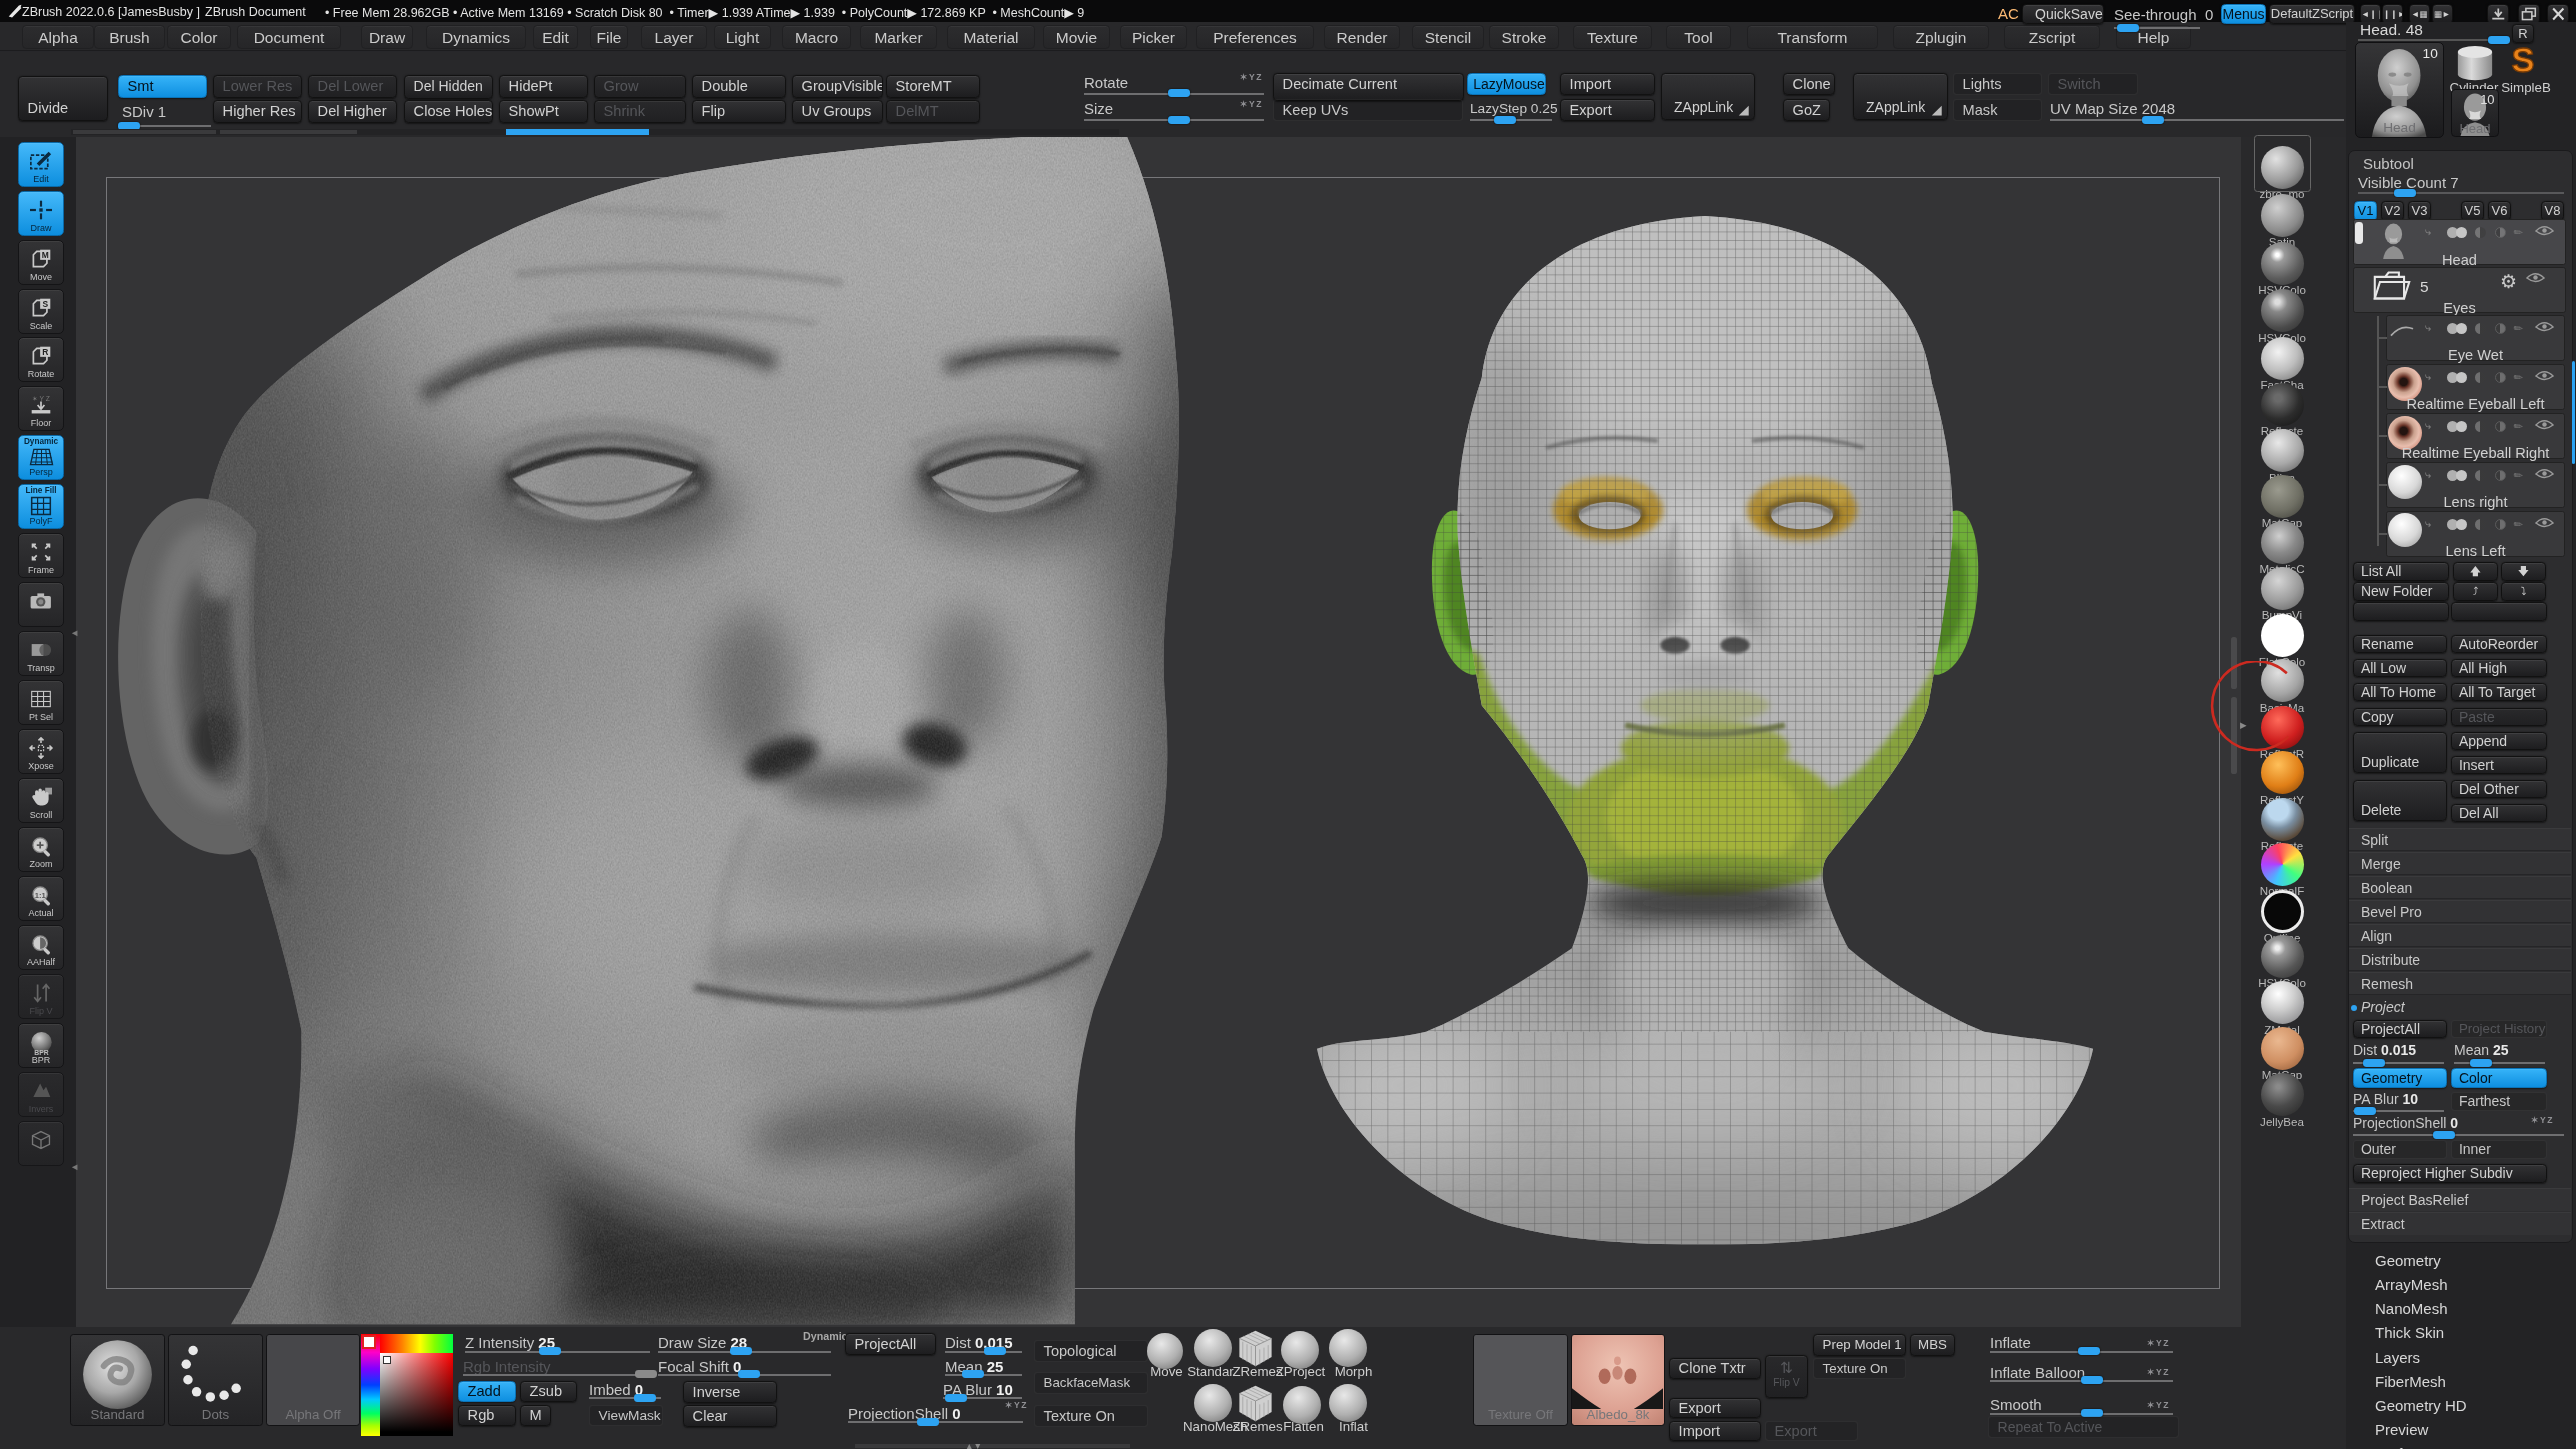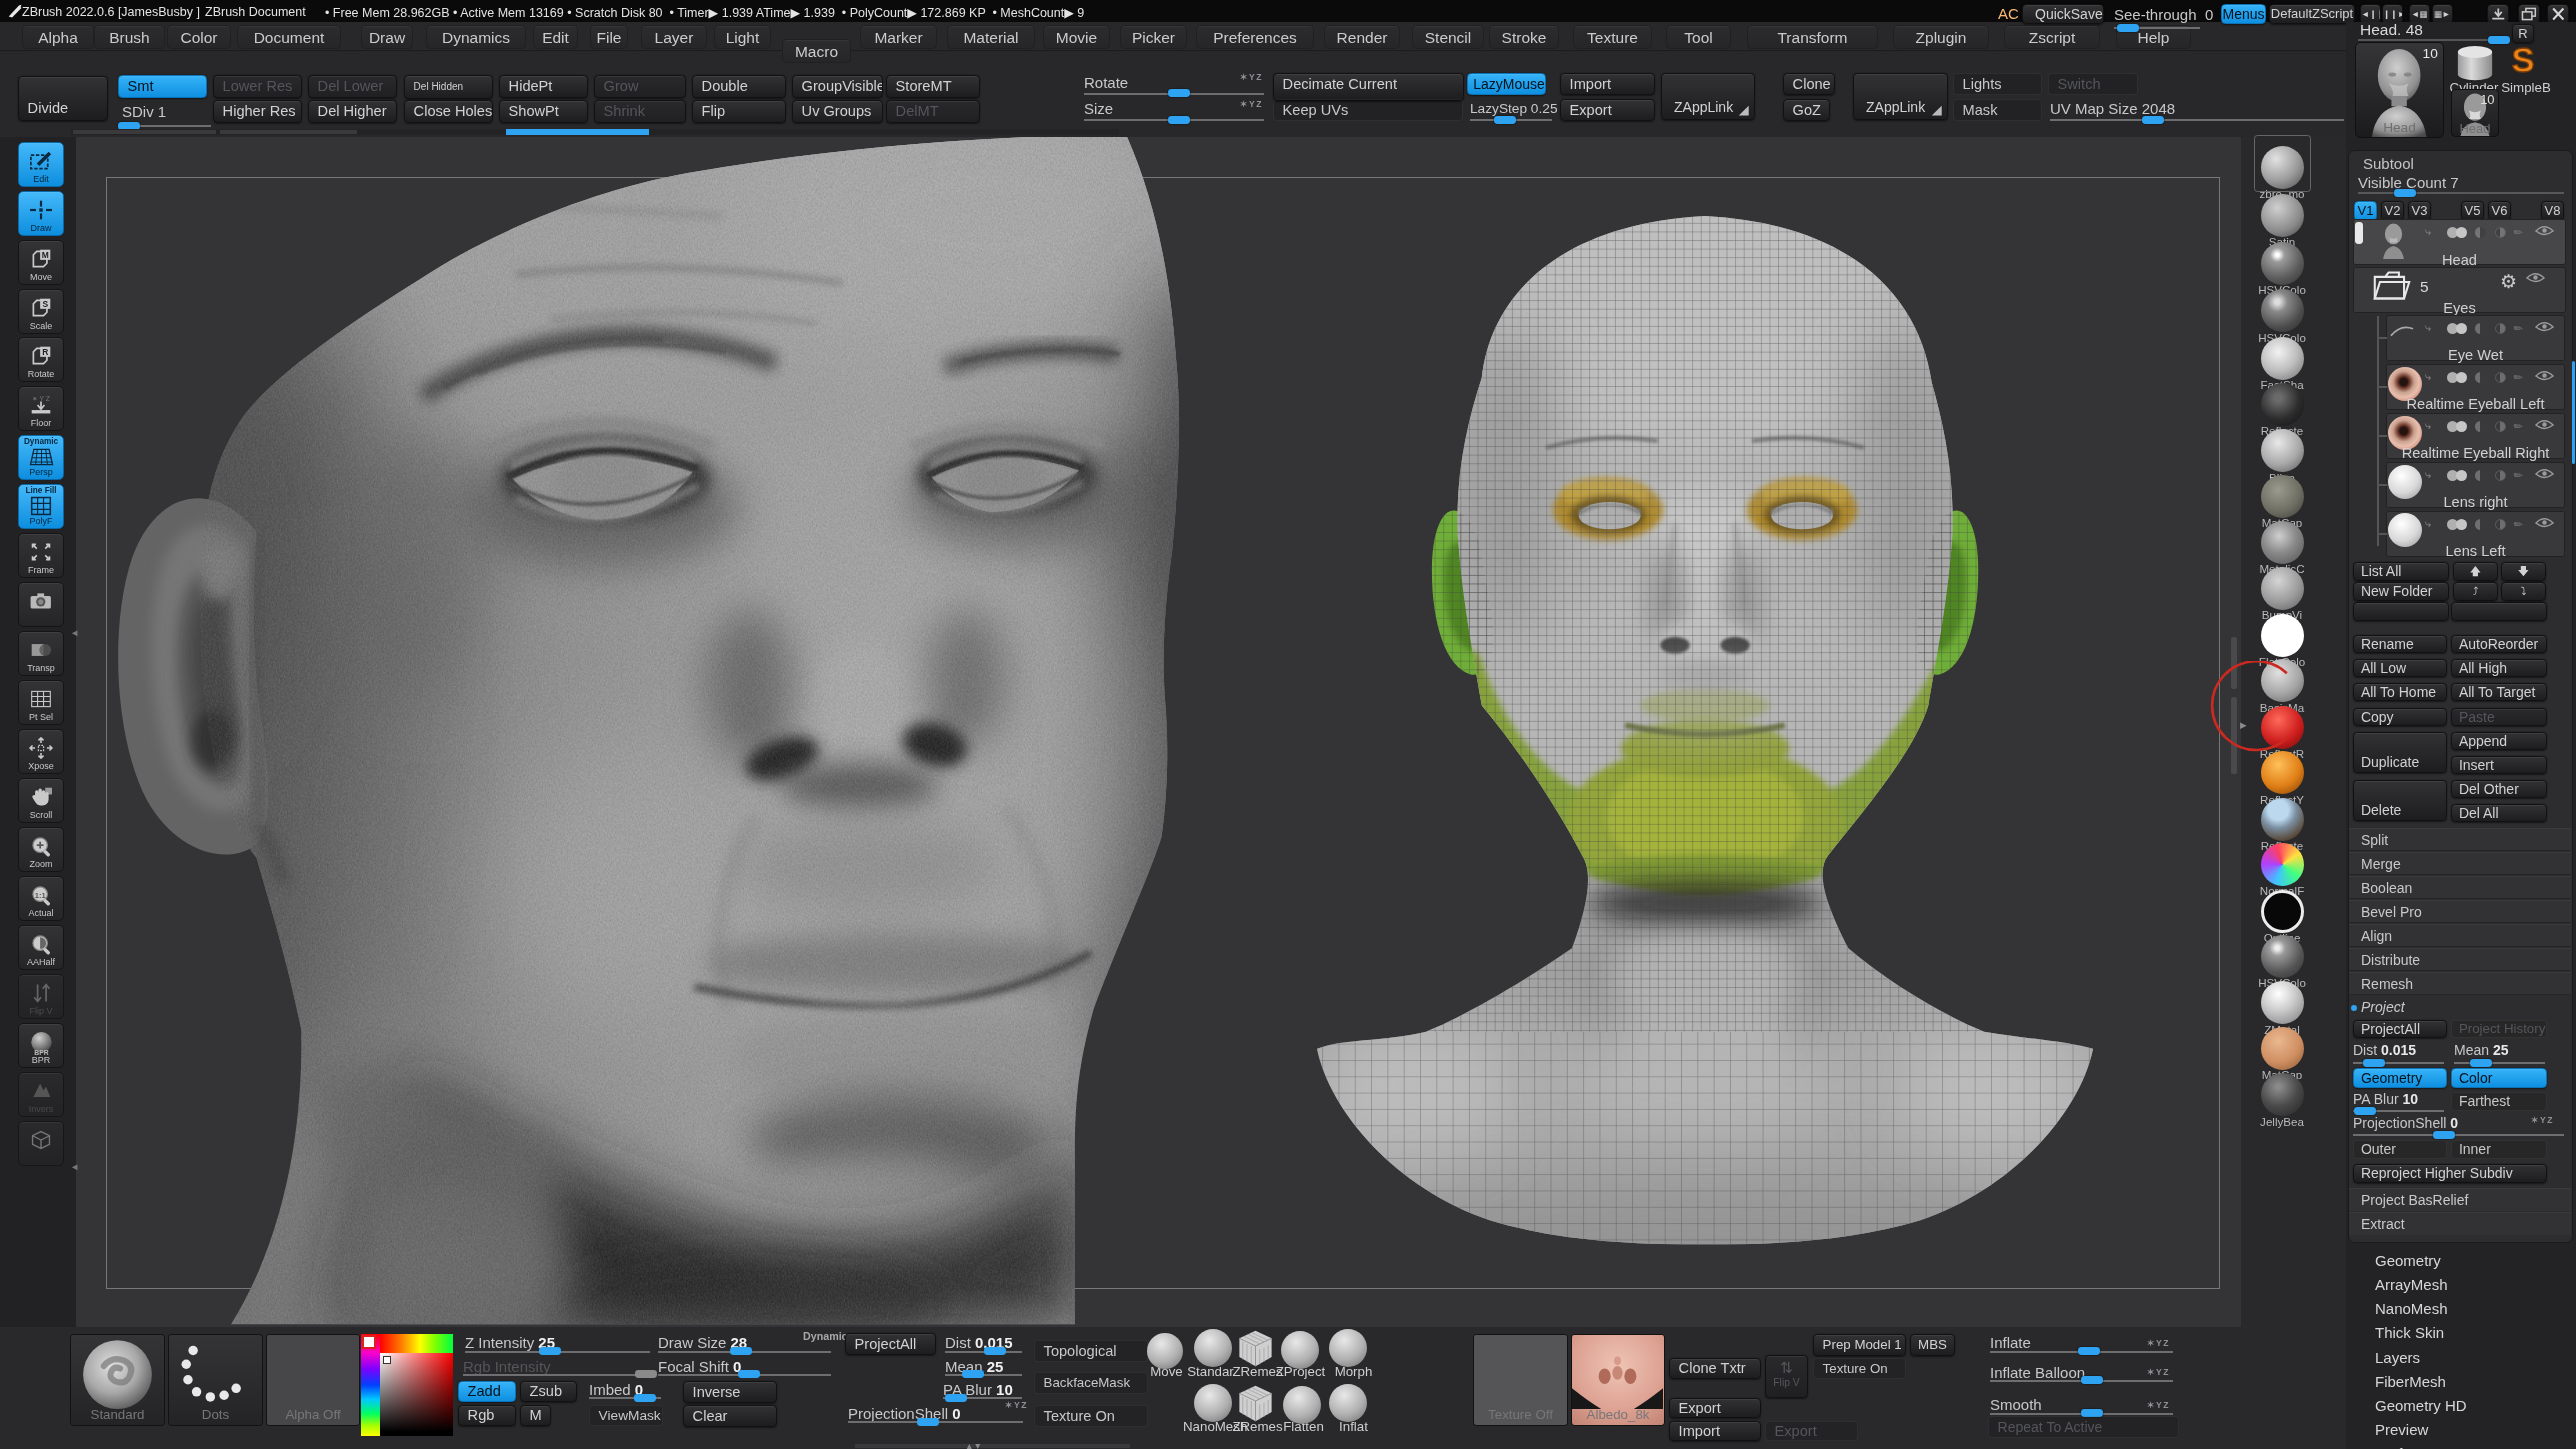--- a/index.html
+++ b/index.html
@@ -40,21 +40,21 @@
 <div class="abs" style="left:22px;top:25px;width:72px;height:24px;background:linear-gradient(#2c2c2e,#262628);border:0.9px solid #202022;border-radius:4.3px;box-shadow:0 0.9px 0 rgba(255,255,255,.05) inset;color:#cbcbcb;font-size:15.5px;text-align:center;line-height:23px;">Alpha</div>
 <div class="abs" style="left:94px;top:25px;width:71px;height:24px;background:linear-gradient(#2c2c2e,#262628);border:0.9px solid #202022;border-radius:4.3px;box-shadow:0 0.9px 0 rgba(255,255,255,.05) inset;color:#cbcbcb;font-size:15.5px;text-align:center;line-height:23px;">Brush</div>
 <div class="abs" style="left:167px;top:25px;width:64px;height:24px;background:linear-gradient(#2c2c2e,#262628);border:0.9px solid #202022;border-radius:4.3px;box-shadow:0 0.9px 0 rgba(255,255,255,.05) inset;color:#cbcbcb;font-size:15.5px;text-align:center;line-height:23px;">Color</div>
 <div class="abs" style="left:237px;top:25px;width:104px;height:24px;background:linear-gradient(#2c2c2e,#262628);border:0.9px solid #202022;border-radius:4.3px;box-shadow:0 0.9px 0 rgba(255,255,255,.05) inset;color:#cbcbcb;font-size:15.5px;text-align:center;line-height:23px;">Document</div>
 <div class="abs" style="left:361px;top:25px;width:52px;height:24px;background:linear-gradient(#2c2c2e,#262628);border:0.9px solid #202022;border-radius:4.3px;box-shadow:0 0.9px 0 rgba(255,255,255,.05) inset;color:#cbcbcb;font-size:15.5px;text-align:center;line-height:23px;">Draw</div>
 <div class="abs" style="left:426px;top:25px;width:100px;height:24px;background:linear-gradient(#2c2c2e,#262628);border:0.9px solid #202022;border-radius:4.3px;box-shadow:0 0.9px 0 rgba(255,255,255,.05) inset;color:#cbcbcb;font-size:15.5px;text-align:center;line-height:23px;">Dynamics</div>
 <div class="abs" style="left:533px;top:25px;width:45px;height:24px;background:linear-gradient(#2c2c2e,#262628);border:0.9px solid #202022;border-radius:4.3px;box-shadow:0 0.9px 0 rgba(255,255,255,.05) inset;color:#cbcbcb;font-size:15.5px;text-align:center;line-height:23px;">Edit</div>
 <div class="abs" style="left:590px;top:25px;width:38px;height:24px;background:linear-gradient(#2c2c2e,#262628);border:0.9px solid #202022;border-radius:4.3px;box-shadow:0 0.9px 0 rgba(255,255,255,.05) inset;color:#cbcbcb;font-size:15.5px;text-align:center;line-height:23px;">File</div>
 <div class="abs" style="left:641px;top:25px;width:66px;height:24px;background:linear-gradient(#2c2c2e,#262628);border:0.9px solid #202022;border-radius:4.3px;box-shadow:0 0.9px 0 rgba(255,255,255,.05) inset;color:#cbcbcb;font-size:15.5px;text-align:center;line-height:23px;">Layer</div>
 <div class="abs" style="left:714px;top:25px;width:57px;height:24px;background:linear-gradient(#2c2c2e,#262628);border:0.9px solid #202022;border-radius:4.3px;box-shadow:0 0.9px 0 rgba(255,255,255,.05) inset;color:#cbcbcb;font-size:15.5px;text-align:center;line-height:23px;">Light</div>
-<div class="abs" style="left:782px;top:25px;width:69px;height:24px;background:linear-gradient(#2c2c2e,#262628);border:0.9px solid #202022;border-radius:4.3px;box-shadow:0 0.9px 0 rgba(255,255,255,.05) inset;color:#cbcbcb;font-size:15.5px;text-align:center;line-height:23px;margin-top:14px;">Macro</div>
+<div class="abs" style="left:782px;top:25px;width:69px;height:24px;background:linear-gradient(#2c2c2e,#262628);border:0.9px solid #202022;border-radius:4.3px;box-shadow:0 0.9px 0 rgba(255,255,255,.05) inset;color:#cbcbcb;font-size:15.5px;text-align:center;line-height:23px;">Macro</div>
 <div class="abs" style="left:860px;top:25px;width:77px;height:24px;background:linear-gradient(#2c2c2e,#262628);border:0.9px solid #202022;border-radius:4.3px;box-shadow:0 0.9px 0 rgba(255,255,255,.05) inset;color:#cbcbcb;font-size:15.5px;text-align:center;line-height:23px;">Marker</div>
 <div class="abs" style="left:947px;top:25px;width:88px;height:24px;background:linear-gradient(#2c2c2e,#262628);border:0.9px solid #202022;border-radius:4.3px;box-shadow:0 0.9px 0 rgba(255,255,255,.05) inset;color:#cbcbcb;font-size:15.5px;text-align:center;line-height:23px;">Material</div>
 <div class="abs" style="left:1043px;top:25px;width:67px;height:24px;background:linear-gradient(#2c2c2e,#262628);border:0.9px solid #202022;border-radius:4.3px;box-shadow:0 0.9px 0 rgba(255,255,255,.05) inset;color:#cbcbcb;font-size:15.5px;text-align:center;line-height:23px;">Movie</div>
 <div class="abs" style="left:1120px;top:25px;width:67px;height:24px;background:linear-gradient(#2c2c2e,#262628);border:0.9px solid #202022;border-radius:4.3px;box-shadow:0 0.9px 0 rgba(255,255,255,.05) inset;color:#cbcbcb;font-size:15.5px;text-align:center;line-height:23px;">Picker</div>
 <div class="abs" style="left:1196px;top:25px;width:118px;height:24px;background:linear-gradient(#2c2c2e,#262628);border:0.9px solid #202022;border-radius:4.3px;box-shadow:0 0.9px 0 rgba(255,255,255,.05) inset;color:#cbcbcb;font-size:15.5px;text-align:center;line-height:23px;">Preferences</div>
 <div class="abs" style="left:1324px;top:25px;width:76px;height:24px;background:linear-gradient(#2c2c2e,#262628);border:0.9px solid #202022;border-radius:4.3px;box-shadow:0 0.9px 0 rgba(255,255,255,.05) inset;color:#cbcbcb;font-size:15.5px;text-align:center;line-height:23px;">Render</div>
 <div class="abs" style="left:1412px;top:25px;width:72px;height:24px;background:linear-gradient(#2c2c2e,#262628);border:0.9px solid #202022;border-radius:4.3px;box-shadow:0 0.9px 0 rgba(255,255,255,.05) inset;color:#cbcbcb;font-size:15.5px;text-align:center;line-height:23px;">Stencil</div>
 <div class="abs" style="left:1489px;top:25px;width:70px;height:24px;background:linear-gradient(#2c2c2e,#262628);border:0.9px solid #202022;border-radius:4.3px;box-shadow:0 0.9px 0 rgba(255,255,255,.05) inset;color:#cbcbcb;font-size:15.5px;text-align:center;line-height:23px;">Stroke</div>
 <div class="abs" style="left:1573px;top:25px;width:79px;height:24px;background:linear-gradient(#2c2c2e,#262628);border:0.9px solid #202022;border-radius:4.3px;box-shadow:0 0.9px 0 rgba(255,255,255,.05) inset;color:#cbcbcb;font-size:15.5px;text-align:center;line-height:23px;">Texture</div>
 <div class="abs" style="left:1666px;top:25px;width:65px;height:24px;background:linear-gradient(#2c2c2e,#262628);border:0.9px solid #202022;border-radius:4.3px;box-shadow:0 0.9px 0 rgba(255,255,255,.05) inset;color:#cbcbcb;font-size:15.5px;text-align:center;line-height:23px;">Tool</div>
@@ -62,21 +62,21 @@
 <div class="abs" style="left:1893px;top:25px;width:96px;height:24px;background:linear-gradient(#2c2c2e,#262628);border:0.9px solid #202022;border-radius:4.3px;box-shadow:0 0.9px 0 rgba(255,255,255,.05) inset;color:#cbcbcb;font-size:15.5px;text-align:center;line-height:23px;">Zplugin</div>
 <div class="abs" style="left:2004px;top:25px;width:96px;height:24px;background:linear-gradient(#2c2c2e,#262628);border:0.9px solid #202022;border-radius:4.3px;box-shadow:0 0.9px 0 rgba(255,255,255,.05) inset;color:#cbcbcb;font-size:15.5px;text-align:center;line-height:23px;">Zscript</div>
 <div class="abs" style="left:2116px;top:25px;width:75px;height:24px;background:linear-gradient(#2c2c2e,#262628);border:0.9px solid #202022;border-radius:4.3px;box-shadow:0 0.9px 0 rgba(255,255,255,.05) inset;color:#cbcbcb;font-size:15.5px;text-align:center;line-height:23px;">Help</div>
 
 <div class="btn" style="left:18px;top:76px;width:90px;height:45px;font-size:14.6px;line-height:43px;padding-left:8.6px;"><span style="position:relative;top:10.3px;">Divide</span></div>
 <div class="btn blue" style="left:118px;top:75px;width:89px;height:23px;font-size:14.6px;line-height:21.5px;padding-left:8.6px;">Smt</div>
 <div class="btn dim" style="left:213px;top:75px;width:89px;height:23px;font-size:14.6px;line-height:21.5px;padding-left:8.6px;">Lower Res</div>
 <div class="btn" style="left:213px;top:100px;width:89px;height:23px;font-size:14.6px;line-height:21.5px;padding-left:8.6px;">Higher Res</div>
 <div class="btn dim" style="left:308px;top:75px;width:89px;height:23px;font-size:14.6px;line-height:21.5px;padding-left:8.6px;">Del Lower</div>
 <div class="btn" style="left:308px;top:100px;width:89px;height:23px;font-size:14.6px;line-height:21.5px;padding-left:8.6px;">Del Higher</div>
-<div class="btn" style="left:404px;top:75px;width:89px;height:24px;font-size:10px;line-height:21.5px;padding-left:8.6px;">Del Hidden</div>
+<div class="btn" style="left:404px;top:75px;width:89px;height:24px;font-size:14px;line-height:21.5px;padding-left:8.6px;">Del Hidden</div>
 <div class="btn" style="left:404px;top:100px;width:89px;height:23px;font-size:14.6px;line-height:21.5px;padding-left:8.6px;">Close Holes</div>
 <div class="btn" style="left:499px;top:75px;width:89px;height:23px;font-size:14.6px;line-height:21.5px;padding-left:8.6px;">HidePt</div>
 <div class="btn" style="left:499px;top:100px;width:89px;height:23px;font-size:14.6px;line-height:21.5px;padding-left:8.6px;">ShowPt</div>
 <div class="btn dim" style="left:594px;top:75px;width:92px;height:23px;font-size:14.6px;line-height:21.5px;padding-left:8.6px;">Grow</div>
 <div class="btn dim" style="left:594px;top:100px;width:92px;height:23px;font-size:14.6px;line-height:21.5px;padding-left:8.6px;">Shrink</div>
 <div class="btn" style="left:692px;top:75px;width:94px;height:23px;font-size:14.6px;line-height:21.5px;padding-left:8.6px;">Double</div>
 <div class="btn" style="left:692px;top:100px;width:94px;height:23px;font-size:14.6px;line-height:21.5px;padding-left:8.6px;">Flip</div>
 <div class="btn" style="left:792px;top:75px;width:91px;height:23px;font-size:14.6px;line-height:21.5px;padding-left:8.6px;">GroupVisible</div>
 <div class="btn" style="left:792px;top:100px;width:91px;height:23px;font-size:14.6px;line-height:21.5px;padding-left:8.6px;">Uv Groups</div>
 <div class="btn" style="left:886px;top:75px;width:94px;height:23px;font-size:14.6px;line-height:21.5px;padding-left:8.6px;">StoreMT</div>

